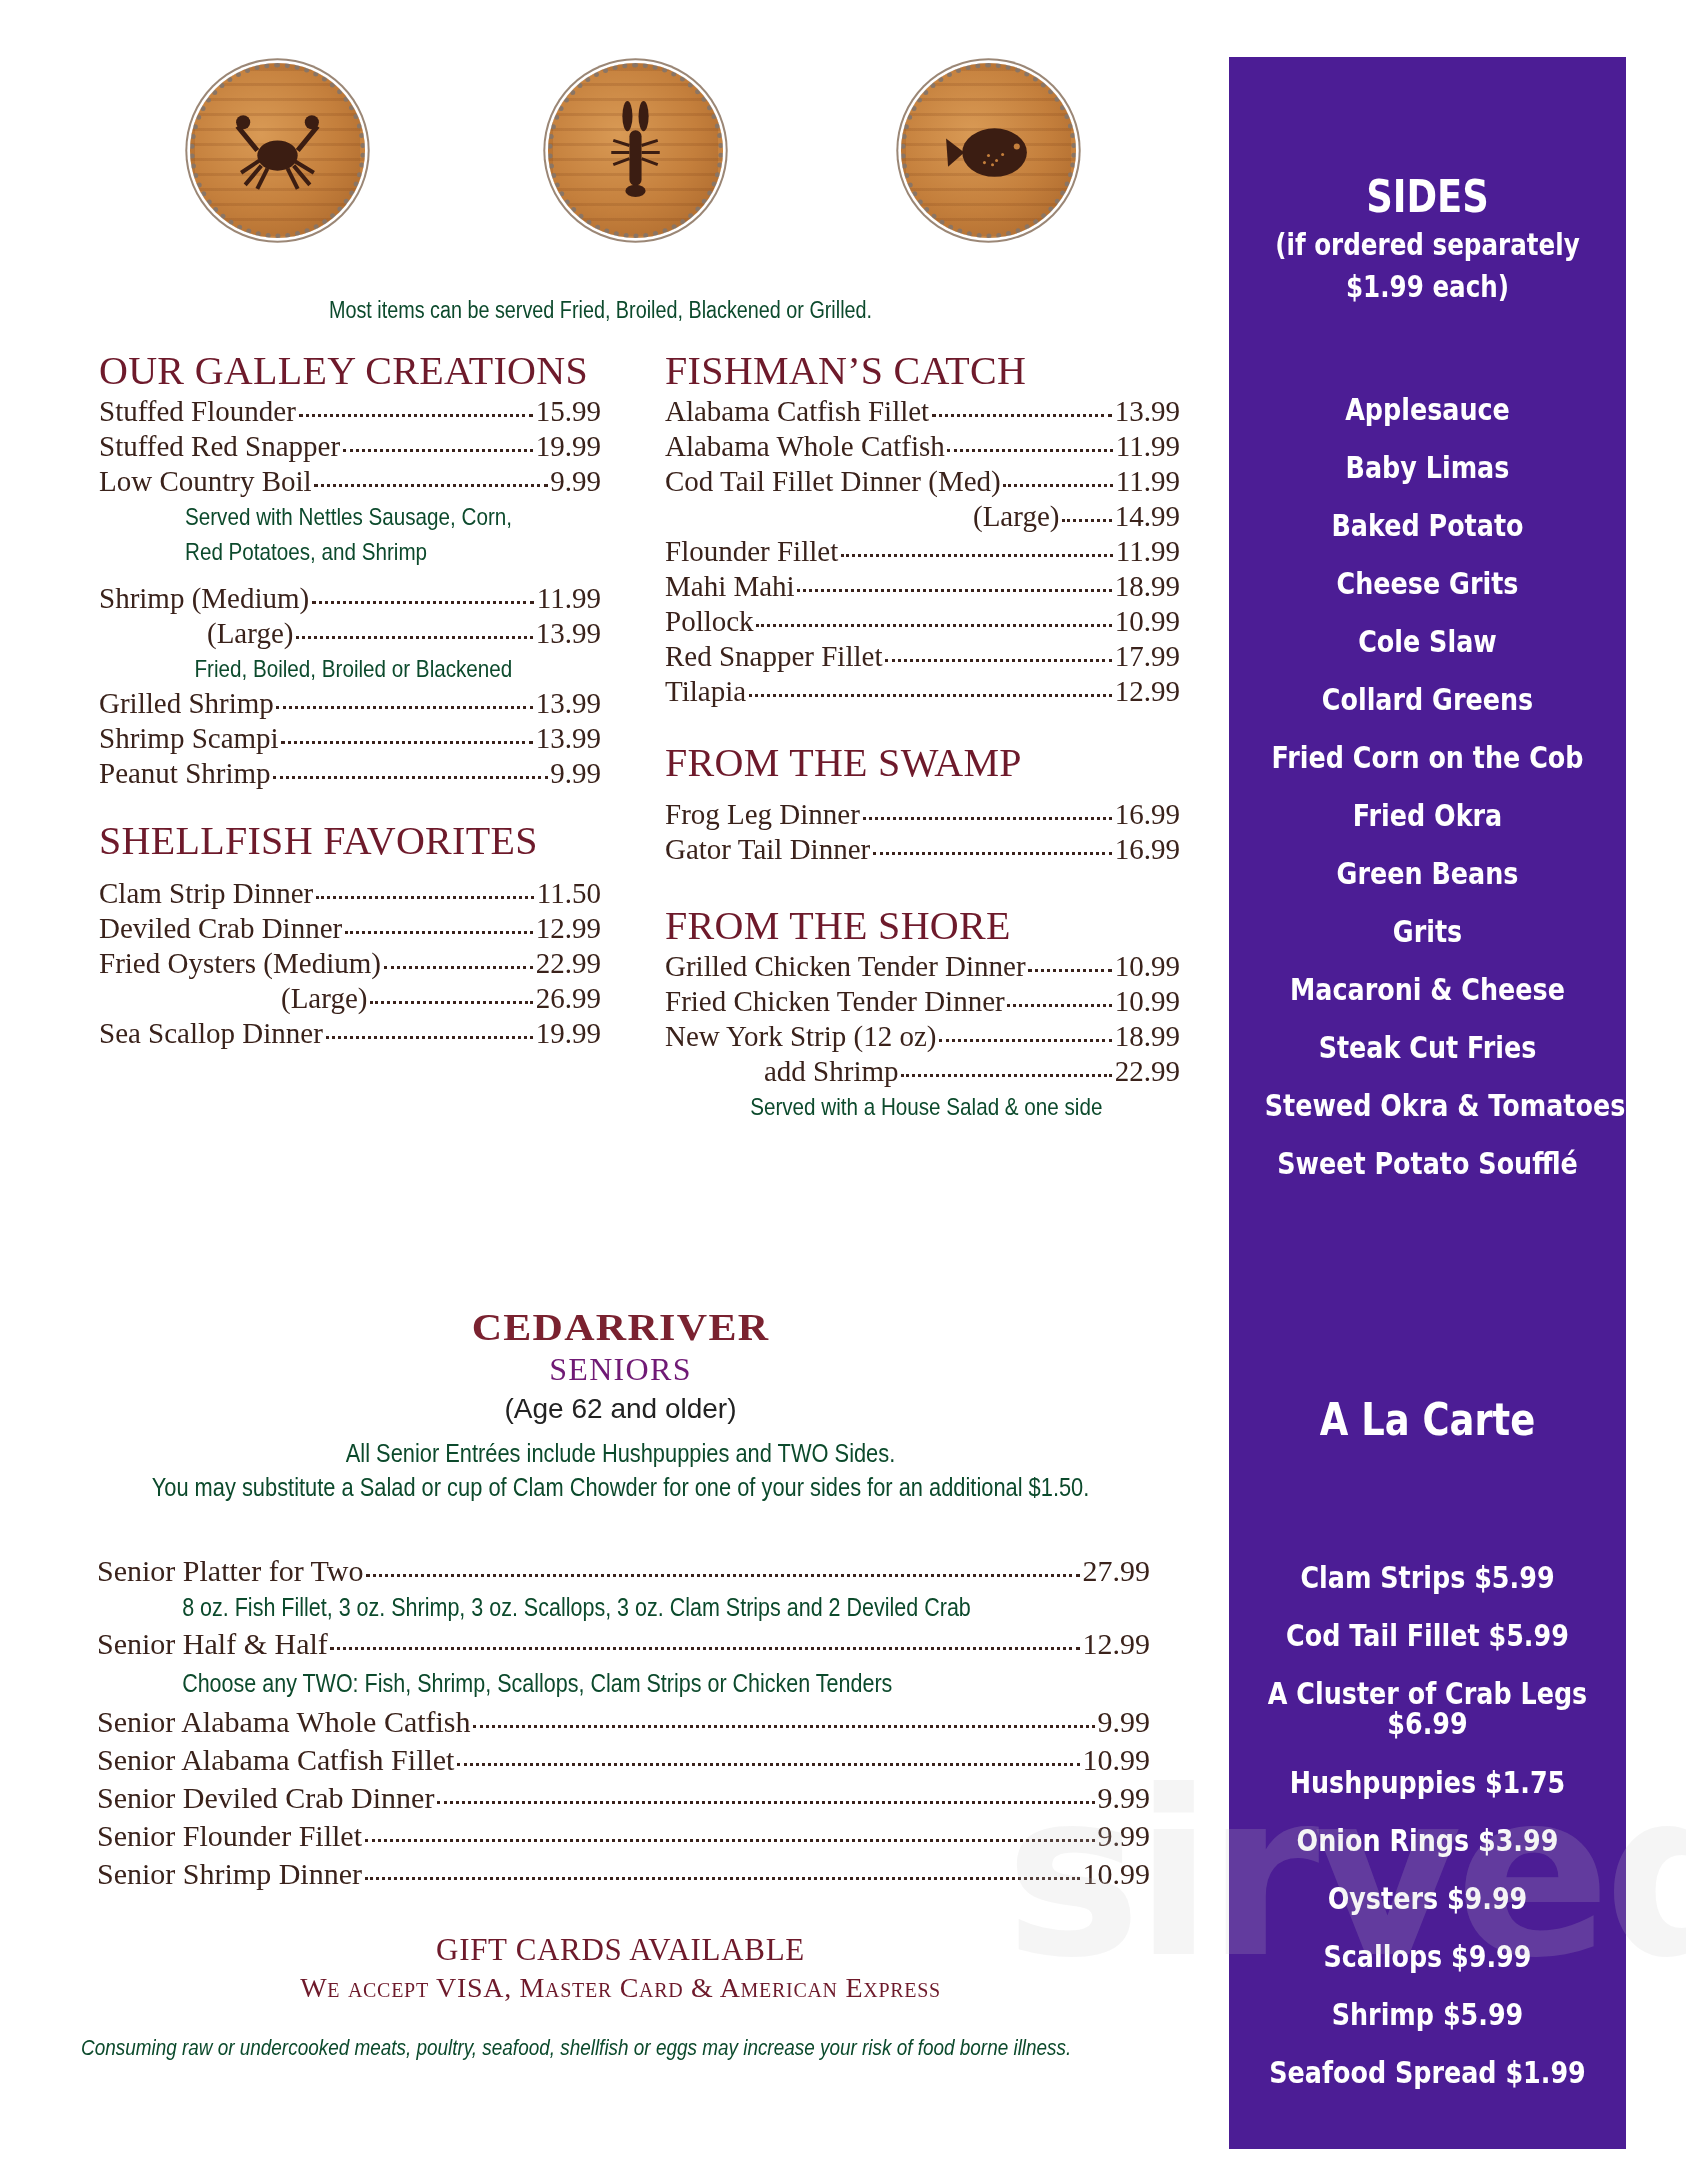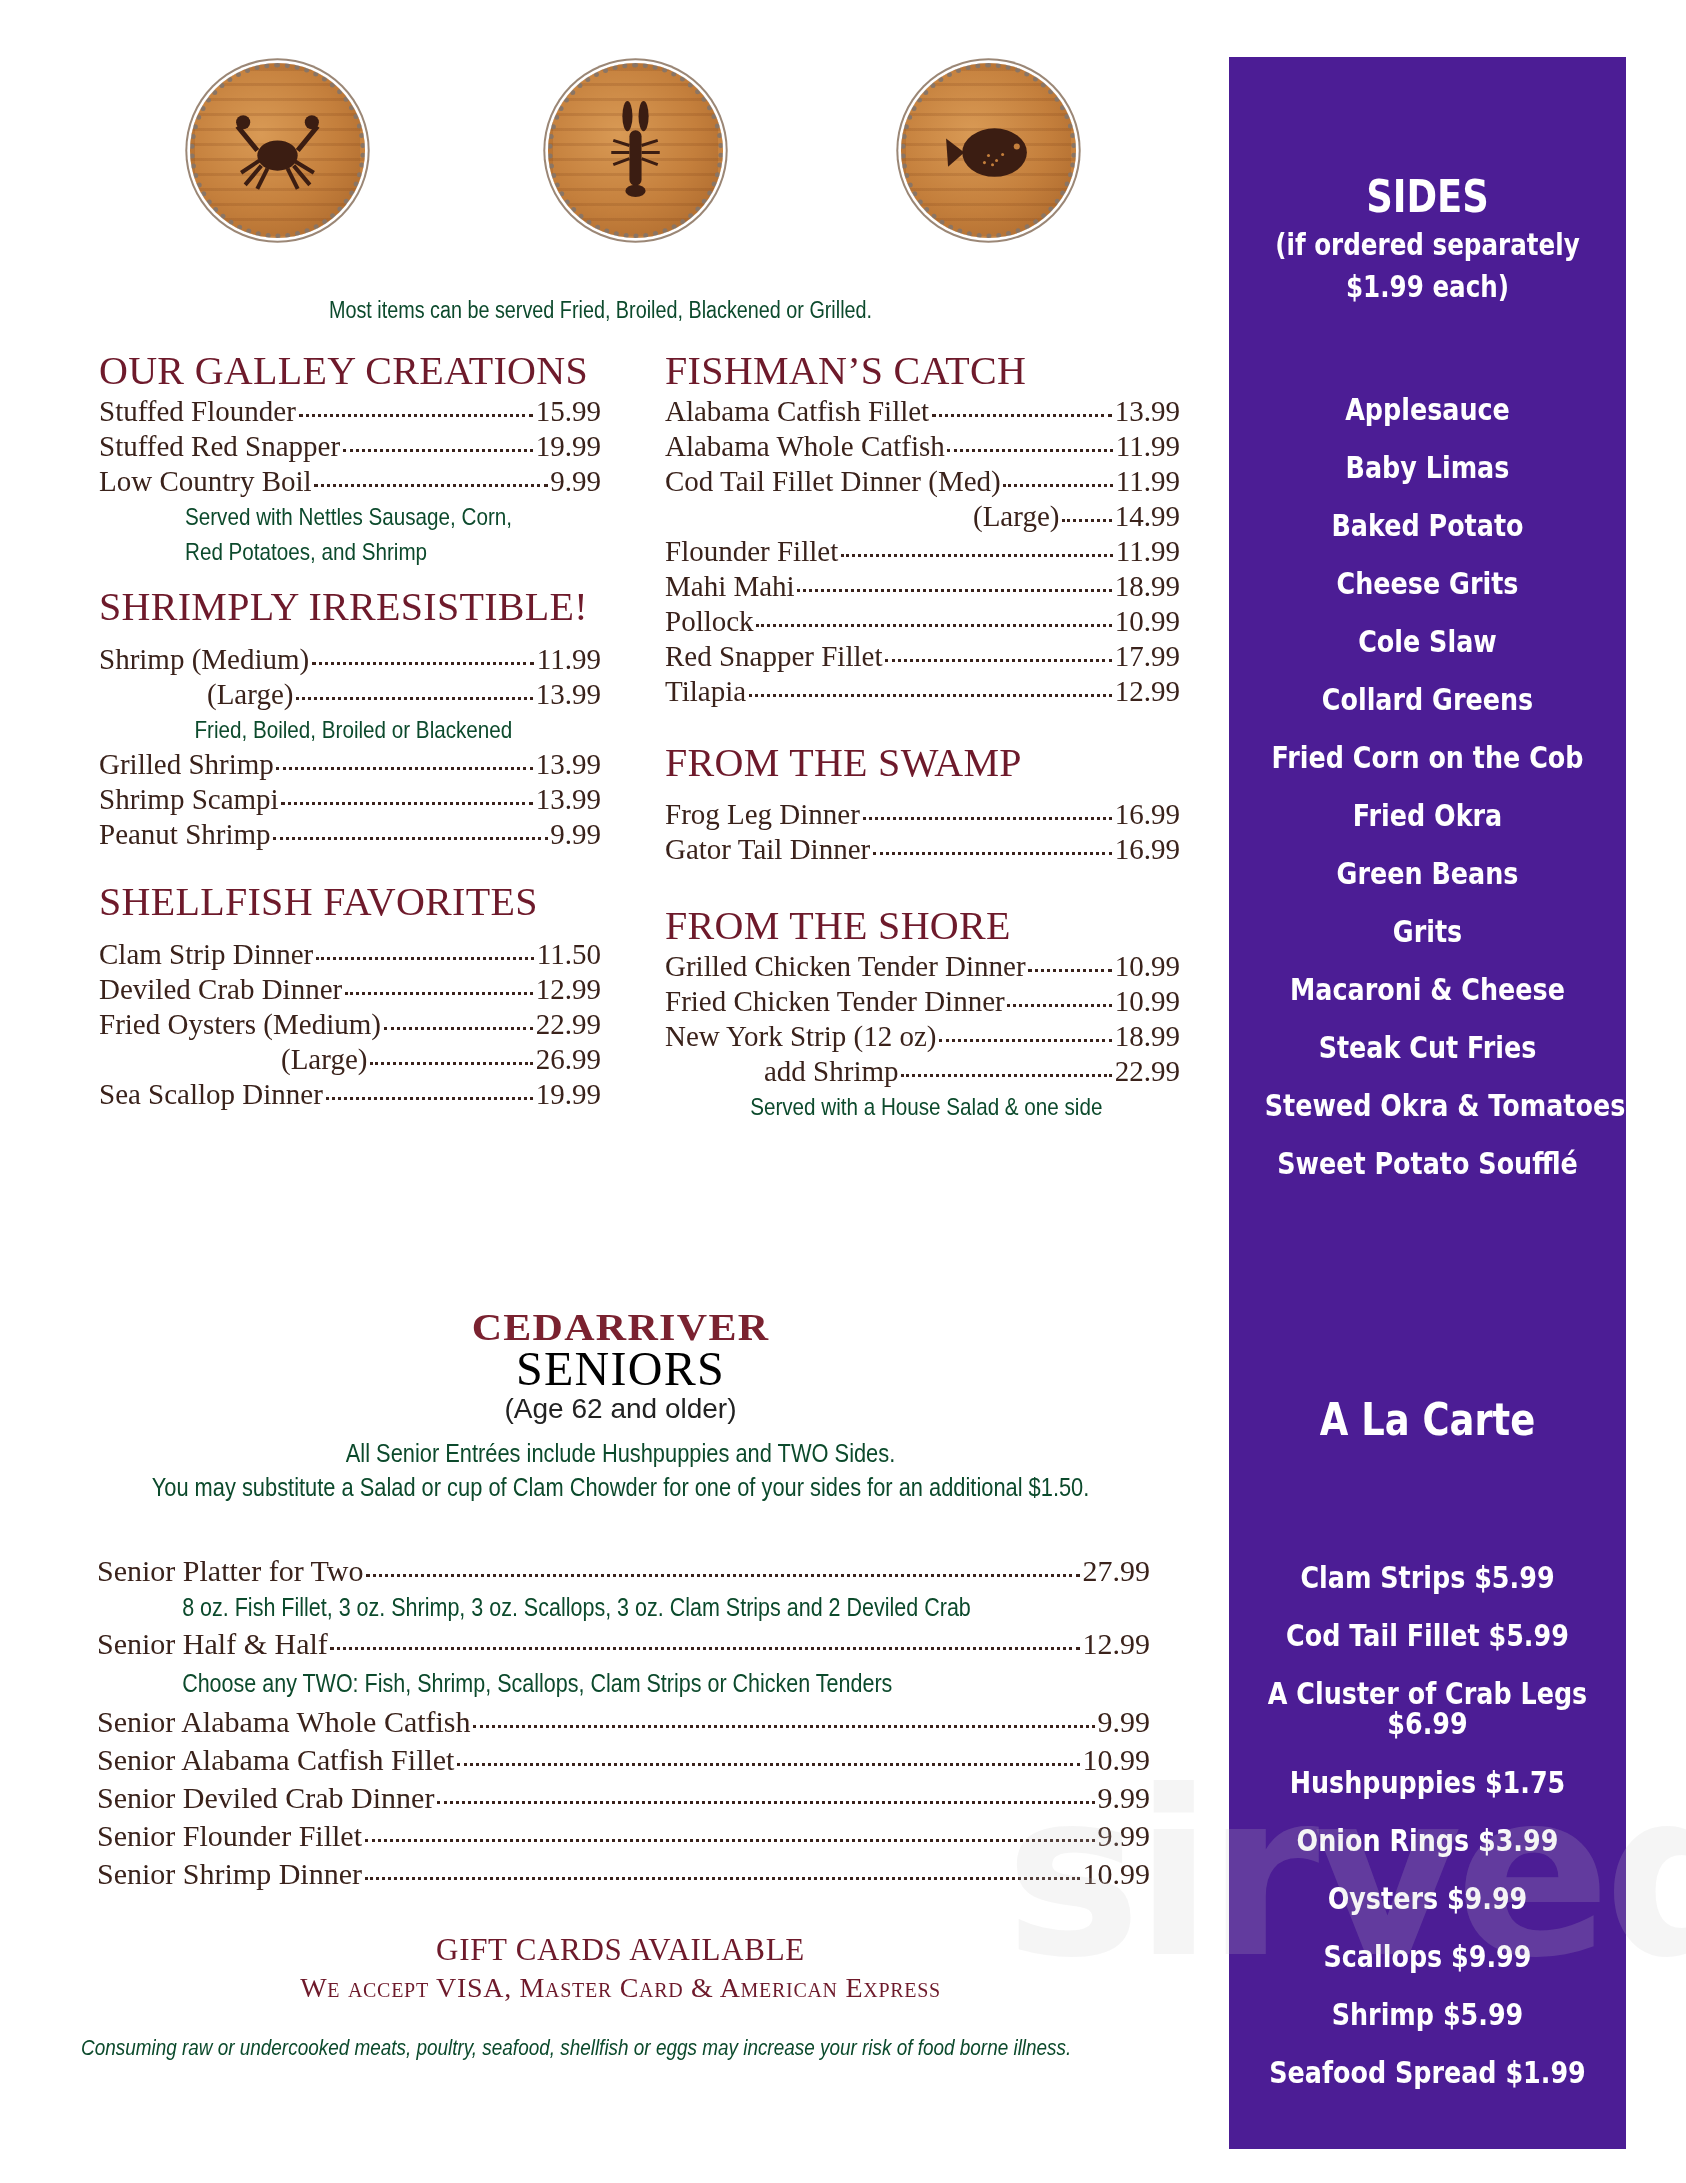--- a/index.html
+++ b/index.html
@@ -44,21 +44,21 @@
     font-family: "Liberation Sans", sans-serif; font-size: 24px; color: #0c4a2c;
     line-height: 35px; white-space: nowrap; transform: scaleX(0.86); transform-origin: left;
   }
 
   .seniors-head { position: absolute; top: 1306px; left: 0; width: 1241px; text-align: center; }
   .logo {
     font-family: "Liberation Serif", serif; font-weight: bold; font-size: 42px;
     color: #7a2230; letter-spacing: 1.3px; line-height: 43px;
     transform: scaleY(0.9);
   }
-  .seniors-title { font-size: 48px; color: #000000; line-height: 40px; letter-spacing: 1.3px; }
+  .seniors-title { font-size: 32px; color: #701a75; line-height: 40px; letter-spacing: 1.3px; }
   .seniors-age { font-family: "Liberation Sans", sans-serif; font-size: 28px; color: #222; line-height: 40px; }
   .seniors-notes { position: absolute; top: 1436px; left: 0; width: 1241px; text-align: center; }
   .seniors-notes div {
     font-family: "Liberation Sans", sans-serif; font-size: 26px; color: #0c4a2c; line-height: 34px;
     transform: scaleX(0.84);
   }
   .senior-list { position: absolute; top: 1552px; left: 97px; width: 1053px; }
   .senior-list .row { font-size: 30px; line-height: 38px; }
   .senior-list .note { padding-left: 99px; font-size: 25px; }
 
@@ -142,21 +142,20 @@
       <span class="price">19.99</span>
     </div>
   <div class="row">
       <span class="name">Low Country Boil</span>
       <span class="dots"></span>
       <span class="price">9.99</span>
     </div>
   <div class="note" style="padding-left:100px;">Served with Nettles Sausage, Corn,</div>
   <div class="note" style="padding-left:100px;">Red Potatoes, and Shrimp</div>
 
-  <div class="sec-title" style="margin-top:13.5px;">SHRIMPLY IRRESISTIBLE!</div>
   <div style="height:12px"></div>
   <div class="row">
       <span class="name">Shrimp (Medium)</span>
       <span class="dots"></span>
       <span class="price">11.99</span>
     </div>
   <div class="row indent">
       <span class="name">(Large)</span>
       <span class="dots"></span>
       <span class="price">13.99</span>

